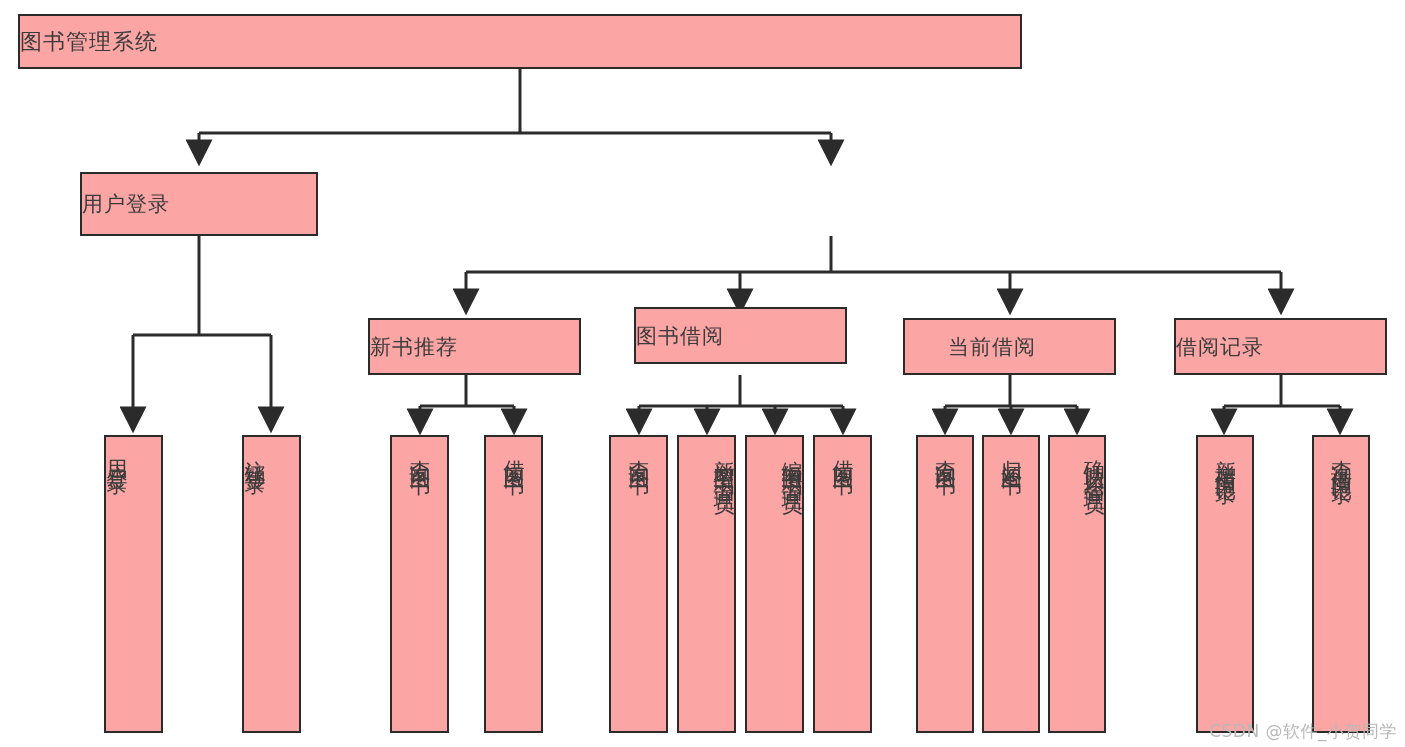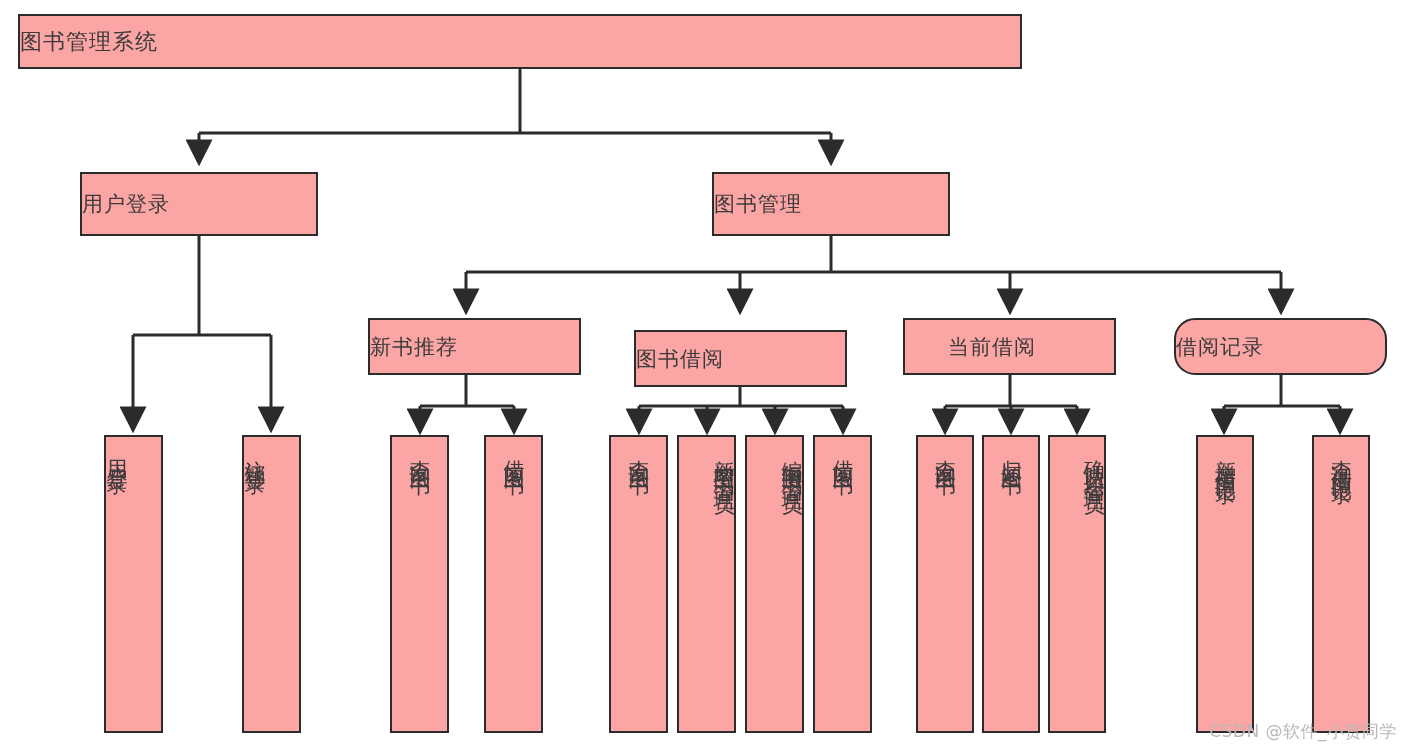--- a/index.html
+++ b/index.html
@@ -119,34 +119,31 @@
     </g>
   </svg>
 
   <div class="node h root" style="left:18px;top:14px;width:1004px;height:55px;">
     <span>图书管理系统</span>
   </div>
 
   <div class="node h" style="left:80px;top:172px;width:238px;height:64px;">
     <span>用户登录</span>
   </div>
-  <div class="node h" style="left:712px;top:172px;width:238px;height:64px;">
-    <span>图书管理</span>
-  </div>
 
   <div class="node h" style="left:360px;top:318px;width:213px;height:57px;margin-left:8px;">
     <span>新书推荐</span>
   </div>
-  <div class="node h" style="left:634px;top:330px;width:213px;height:57px;">
+  <div class="node h" style="left:634px;top:307px;width:213px;height:57px;">
     <span>图书借阅</span>
   </div>
   <div class="node h" style="left:903px;top:318px;width:213px;height:57px;padding-left:43px;">
     <span>当前借阅</span>
   </div>
-  <div class="node h" style="left:1174px;top:318px;width:213px;height:57px;border-radius:21px;">
+  <div class="node h" style="left:1174px;top:318px;width:213px;height:57px;">
     <span>借阅记录</span>
   </div>
 
   <div class="node v bot" style="left:104px;top:435px;width:59px;height:298px;">
     <span class="vtext">用户登录</span>
   </div>
   <div class="node v bot" style="left:242px;top:435px;width:59px;height:298px;">
     <span class="vtext">注销登录</span>
   </div>
 

